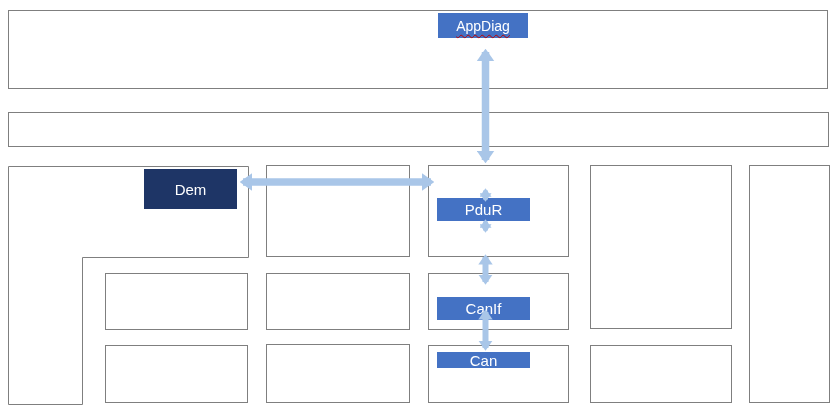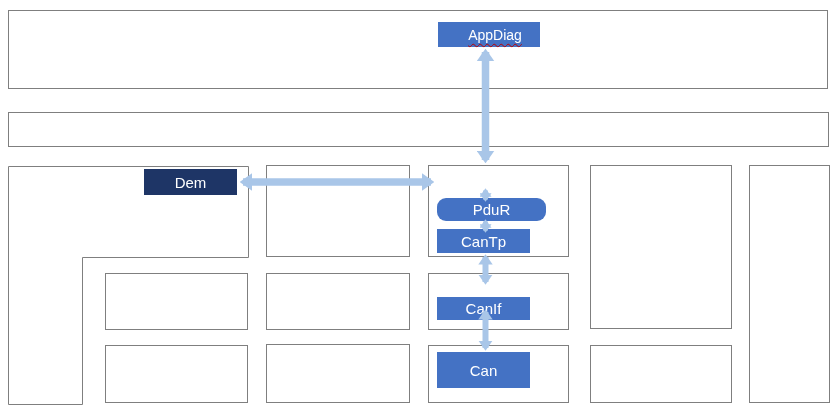--- a/index.html
+++ b/index.html
@@ -77,42 +77,39 @@
 
   <div class="cbox" style="left:428px; top:165px; width:141px; height:92px;"></div>
   <div class="cbox" style="left:428px; top:273px; width:141px; height:57px;"></div>
   <div class="cbox" style="left:428px; top:345px; width:141px; height:58px;"></div>
 
   <div class="cbox" style="left:590px; top:165px; width:142px; height:164px;"></div>
   <div class="cbox" style="left:590px; top:345px; width:142px; height:58px;"></div>
 
   <div class="cbox" style="left:749px; top:165px; width:81px;  height:238px;"></div>
 
-  <div class="node accent small-text" style="left:438px; top:22px;  width:90px; height:25px;padding-left:12px;">
+  <div class="node accent small-text" style="left:438px; top:13px;  width:90px; height:25px;">
     <span class="misspelled">AppDiag</span>
   </div>
 
-  <div class="node navy" style="left:144px; top:169px; width:93px; height:26px;">
+  <div class="node navy" style="left:144px; top:169px; width:93px; height:40px;">
     <span>Dem</span>
   </div>
 
 
-  <div class="node accent" style="left:437px; top:198px; width:109px; height:23px;border-radius:9px;">
+  <div class="node accent" style="left:437px; top:198px; width:93px; height:23px;">
     <span>PduR</span>
   </div>
 
-  <div class="node accent" style="left:437px; top:229px; width:93px; height:24px;">
-    <span>CanTp</span>
-  </div>
 
   <div class="node accent" style="left:437px; top:286px; width:93px; height:23px;margin-top:11px;">
     <span>CanIf</span>
   </div>
 
-  <div class="node accent" style="left:437px; top:352px; width:93px; height:36px;justify-content:center;">
+  <div class="node accent" style="left:437px; top:352px; width:93px; height:16px;justify-content:center;">
     <span>Can</span>
   </div>
 
   <svg class="arrows-svg" width="839" height="414" viewBox="0 0 839 414">
     <defs>
       <marker id="ah" markerUnits="strokeWidth" markerWidth="1.7" markerHeight="2.4" refX="1.25" refY="1.2" orient="auto-start-reverse">
         <path class="ahead" d="M0,0 L1.7,1.2 L0,2.4 Z"></path>
       </marker>
     </defs>
     <line class="ar thick" x1="485.5" y1="52" x2="485.5" y2="160" marker-start="url(#ah)" marker-end="url(#ah)"></line>

